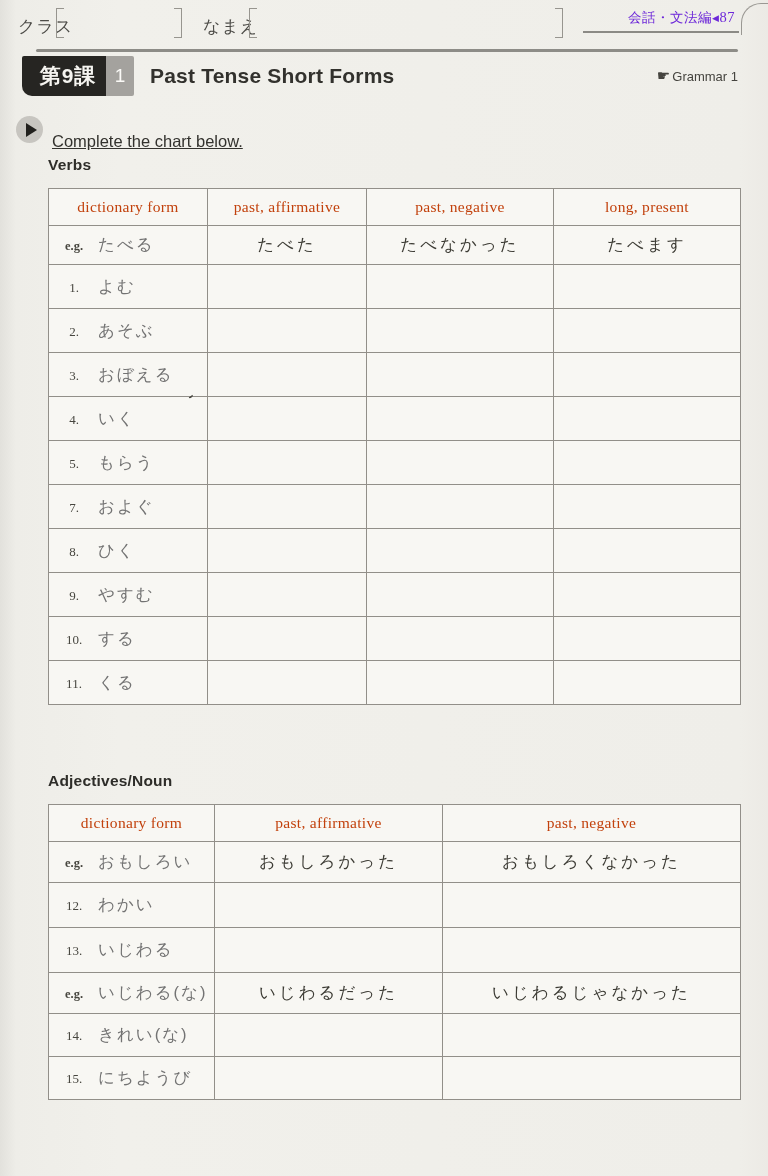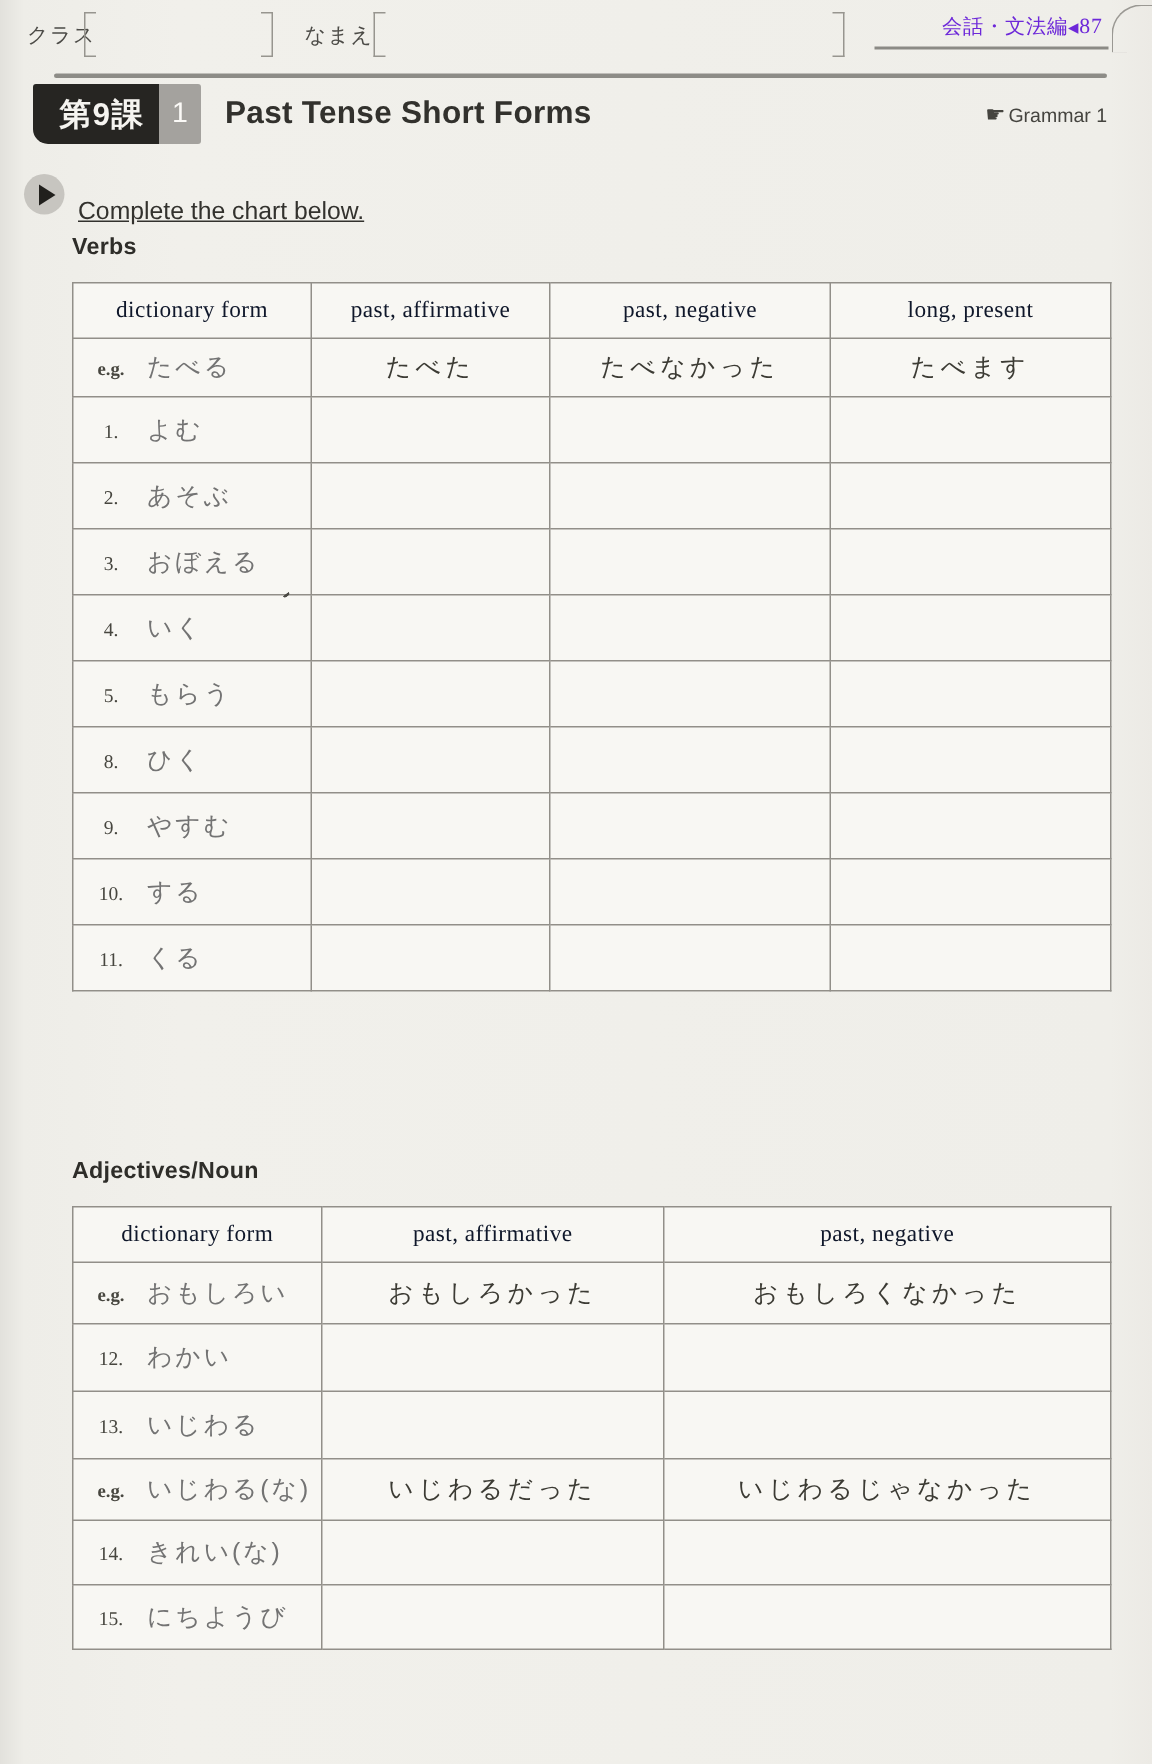--- a/index.html
+++ b/index.html
@@ -10,21 +10,21 @@
     background:
       linear-gradient(90deg, #e2e1dc 0px, #eeede8 16px, #f1f0eb 120px, #efeee9 740px, #eceae5 768px),
       #efeee9;
     font-family: "Liberation Sans", "DejaVu Sans", sans-serif;
     color: #3a3935;
     overflow: hidden;
   }
   .abs { position: absolute; }
 
   
-  .form-label { font-size: 14px; color: #4c4b47; letter-spacing: 1px; }
+  .form-label { font-size: 17px; color: #4c4b47; letter-spacing: 1px; }
   .fill-box { position: absolute; height: 30px; }
   .fill-box .br {
     position: absolute; top: 0; width: 8px; height: 100%;
     border-top: 1px solid #97958f; border-bottom: 1px solid #97958f;
   }
   .fill-box .br.l { left: 0; border-left: 1px solid #97958f; }
   .fill-box .br.r { right: 0; border-right: 1px solid #97958f; }
 
   
   .tab-text { font-size: 13.5px; color: #6d28d9; letter-spacing: 0.5px; }
@@ -74,21 +74,21 @@
     background: #f8f7f3;
     border: 1.5px solid #797772;
   }
   table.chart td, table.chart th {
     border: 1px solid #928f89;
     vertical-align: middle;
     overflow: hidden;
   }
   th.col-head {
     font-family: "Liberation Serif", "DejaVu Serif", serif;
-    font-weight: normal; font-size: 15.5px; color: #0f172a;
+    font-weight: normal; font-size: 15.5px; color: #c2410c;
     text-align: center; letter-spacing: 0.3px;
   }
   .dict-cell { text-align: left; padding-left: 8px; white-space: nowrap; }
   .row-num {
     display: inline-block; width: 34px; text-align: center;
     font-family: "Liberation Serif", "DejaVu Serif", serif;
     font-size: 13px; color: #47463f; margin-right: 7px;
   }
   .row-num.eg { font-weight: bold; font-size: 12.5px; }
   .jp-word { font-size: 16.5px; color: #737373; letter-spacing: 2px; }
@@ -184,20 +184,26 @@
     <td class="answer-blank"></td>
     <td class="answer-blank"></td>
   </tr>
   <tr style="height:44px;">
     <td class="dict-cell"><span class="row-num">5.</span><span class="jp-word">もらう</span></td>
     <td class="answer-blank"></td>
     <td class="answer-blank"></td>
     <td class="answer-blank"></td>
   </tr>
   <tr style="height:44px;">
+    <td class="dict-cell"><span class="row-num">7.</span><span class="jp-word">およぐ</span></td>
+    <td class="answer-blank"></td>
+    <td class="answer-blank"></td>
+    <td class="answer-blank"></td>
+  </tr>
+  <tr style="height:44px;">
     <td class="dict-cell"><span class="row-num">8.</span><span class="jp-word">ひく</span></td>
     <td class="answer-blank"></td>
     <td class="answer-blank"></td>
     <td class="answer-blank"></td>
   </tr>
   <tr style="height:44px;">
     <td class="dict-cell"><span class="row-num">9.</span><span class="jp-word">やすむ</span></td>
     <td class="answer-blank"></td>
     <td class="answer-blank"></td>
     <td class="answer-blank"></td>

